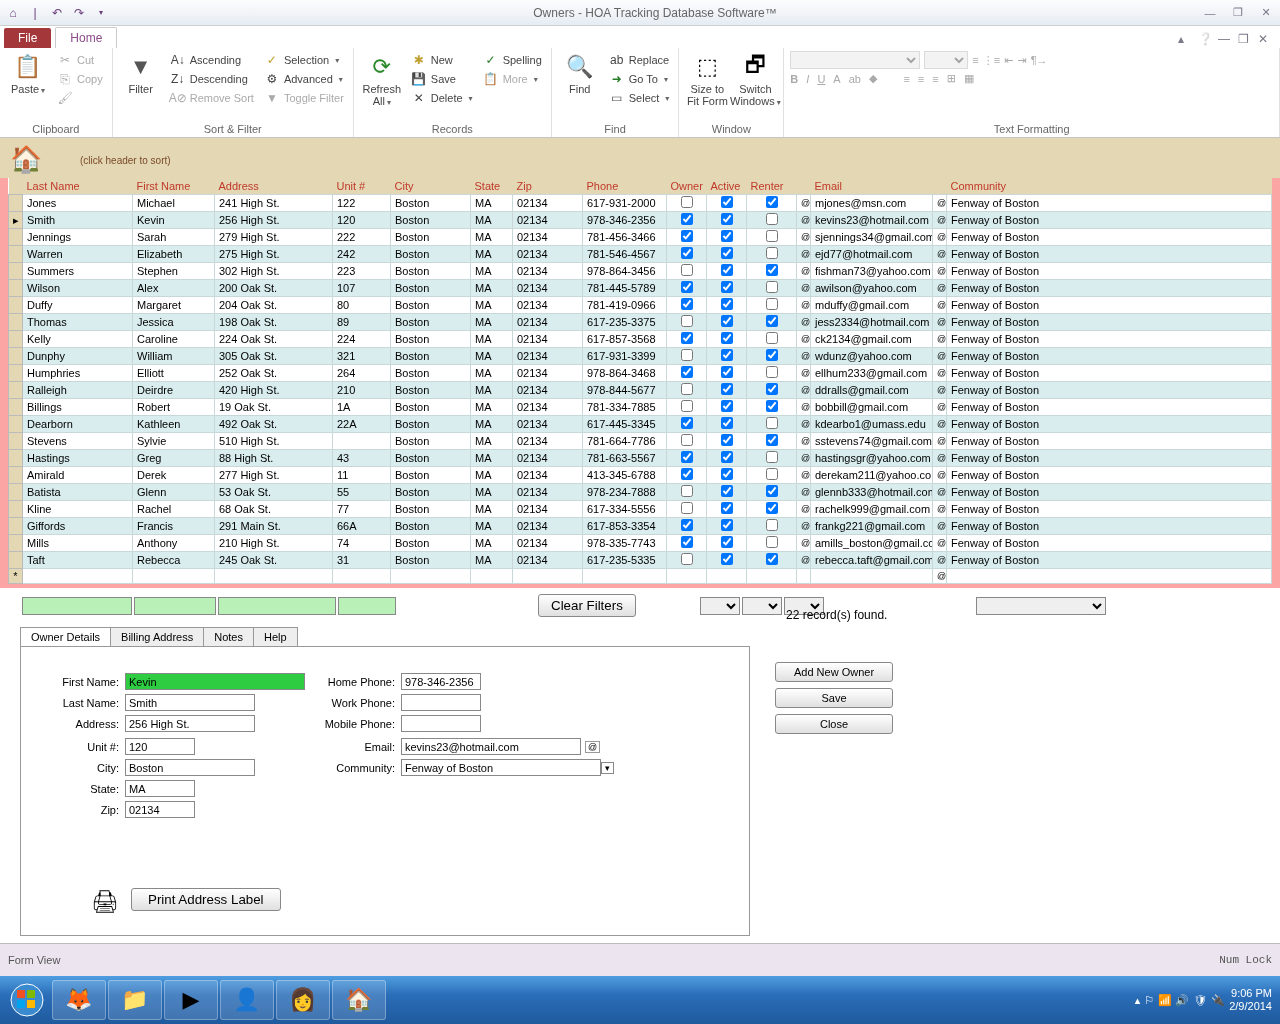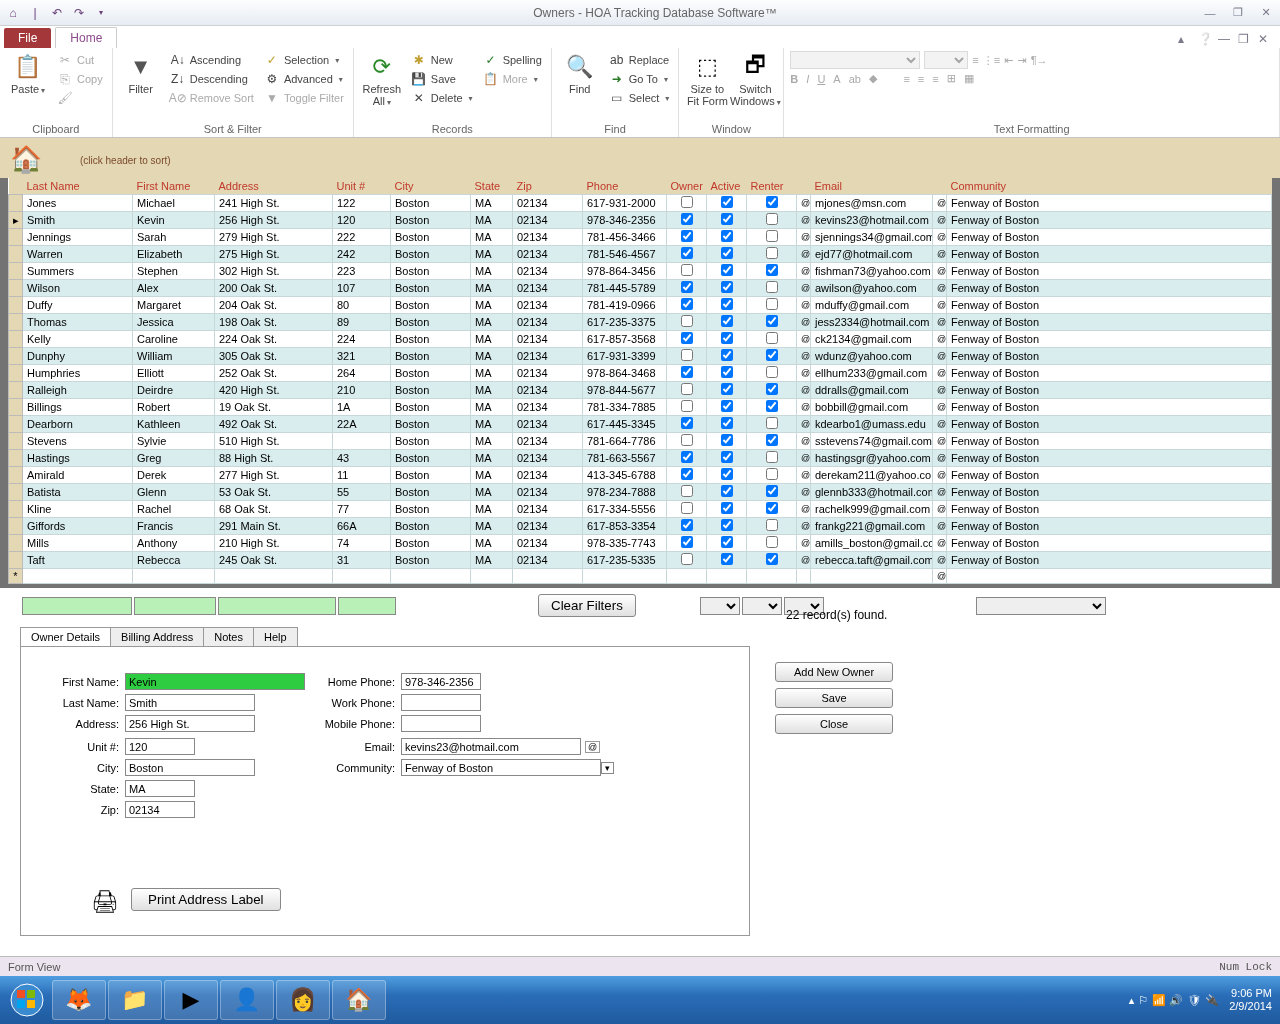--- a/index.html
+++ b/index.html
@@ -35,21 +35,21 @@
 .rb-dd::after { content: "▾"; font-size: 8px; margin-left: 2px; color: #666; }
 
 
 .appheader { background: #e4d7b4; padding: 6px 10px 2px 10px; display: flex; align-items: center; gap: 8px; }
 .appheader .houseico { width: 32px; height: 32px; font-size: 26px; }
 .appheader .titleblock .t1 { font-size: 15px; font-style: italic; color: #333; }
 .appheader .titleblock .t2 { font-size: 10px; color: #555; }
 .appheader .sorthint { font-size: 10px; color: #7a4a2a; margin-left: 30px; }
 
 
-.tablewrap { background: #737373; padding: 0 8px 4px 8px; }
+.tablewrap { background: #fca5a5; padding: 0 8px 4px 8px; }
 table.owners { border-collapse: collapse; width: 100%; background: #fff; font-size: 11px; table-layout: fixed; }
 table.owners th { color: #c0392b; font-weight: normal; text-align: left; padding: 2px 4px; background: #e4d7b4; font-size: 11px; border: none; }
 table.owners td { border: 1px solid #c8d8d8; padding: 1px 4px; height: 15px; overflow: hidden; white-space: nowrap; }
 table.owners tbody tr:nth-child(even) td { background: #d9edef; }
 table.owners tbody tr:nth-child(odd) td { background: #fff; }
 table.owners td.rowhdr { width: 14px; background: #e4d7b4 !important; border: 1px solid #bbb; text-align: center; }
 table.owners td.chk { text-align: center; }
 table.owners input[type=checkbox] { width: 12px; height: 12px; }
 
 
@@ -72,29 +72,29 @@
 .hoa-status { position: absolute; left: 310px; top: 142px; }
 .hoa-status .hd { text-align: center; font-size: 11px; margin-bottom: 4px; }
 .hoa-status .box { border: 1px solid #999; padding: 6px 18px; display: flex; gap: 50px; }
 .printbtn { position: absolute; left: 110px; bottom: 24px; padding: 3px 16px; border: 1px solid #888; background: linear-gradient(#fff,#e0e0e0); border-radius: 3px; }
 .printer-ico { position: absolute; left: 70px; bottom: 20px; font-size: 22px; }
 
 .sidebuttons { position: absolute; left: 775px; top: 662px; display: flex; flex-direction: column; gap: 6px; }
 .sidebuttons button { width: 118px; padding: 3px 0; border: 1px solid #888; background: linear-gradient(#fff,#e0e0e0); border-radius: 3px; font-size: 11px; }
 .recfound { position: absolute; left: 786px; top: 608px; font-size: 12px; }
 
-.statusbar { position: absolute; bottom: 48px; left: 0; right: 0; height: 20px; background: #ece4ef; border-top: 1px solid #bbb; display: flex; align-items: center; padding: 0 8px; font-size: 11px; color: #555; }
+.statusbar { position: absolute; bottom: 48px; left: 0; right: 0; height: 33px; background: #ece4ef; border-top: 1px solid #bbb; display: flex; align-items: center; padding: 0 8px; font-size: 11px; color: #555; }
 .statusbar .r { margin-left: auto; font-family: Liberation Mono, monospace; }
 
 
 .taskbar { position: absolute; bottom: 0; left: 0; right: 0; height: 48px; background: linear-gradient(#4f9ee0, #2a6db8 40%, #1f5a9e); display: flex; align-items: center; padding: 0 4px; }
 .taskbar .start { width: 46px; height: 40px; display: flex; align-items: center; justify-content: center; }
 .taskbar .tbtn { width: 54px; height: 40px; background: rgba(255,255,255,0.15); margin-left: 2px; border: 1px solid rgba(255,255,255,0.3); border-radius: 3px; display: flex; align-items: center; justify-content: center; font-size: 22px; }
 .taskbar .tray { margin-left: auto; display: flex; align-items: center; color: #fff; font-size: 11px; gap: 4px; padding-right: 4px; }
-.taskbar .clock { text-align: right; line-height: 1.2; margin-left: 6px;}
+.taskbar .clock { text-align: right; line-height: 1.2; }
 
 .fn-highlight { background: #2ecc40 !important; }
 </style>
 </head>
 <body>
 
 <div class="titlebar">
   <div class="qat">
     <span>⌂</span>
     <span>|</span>

